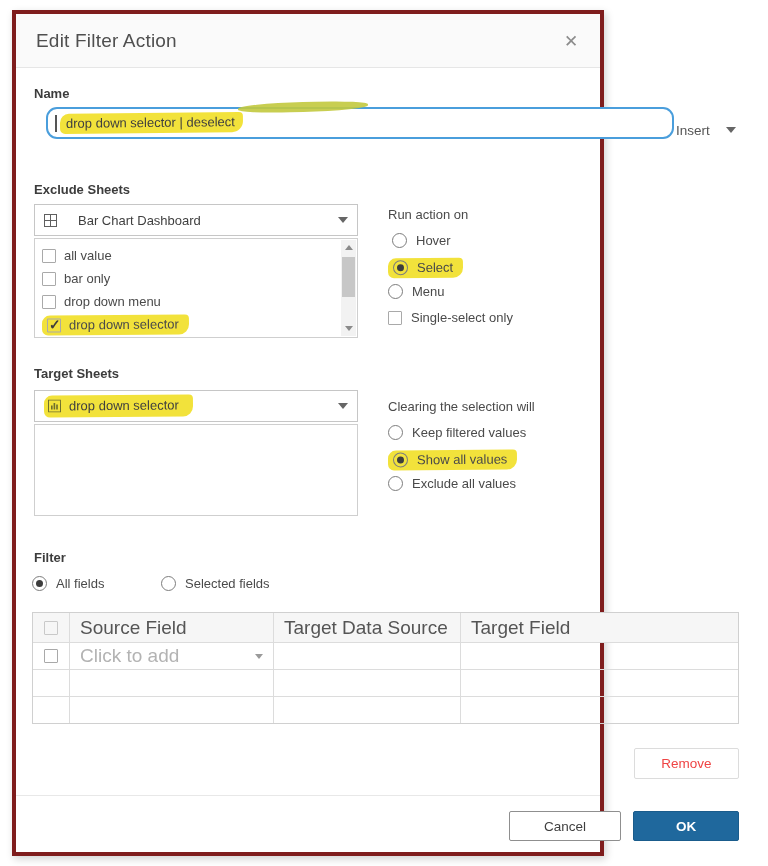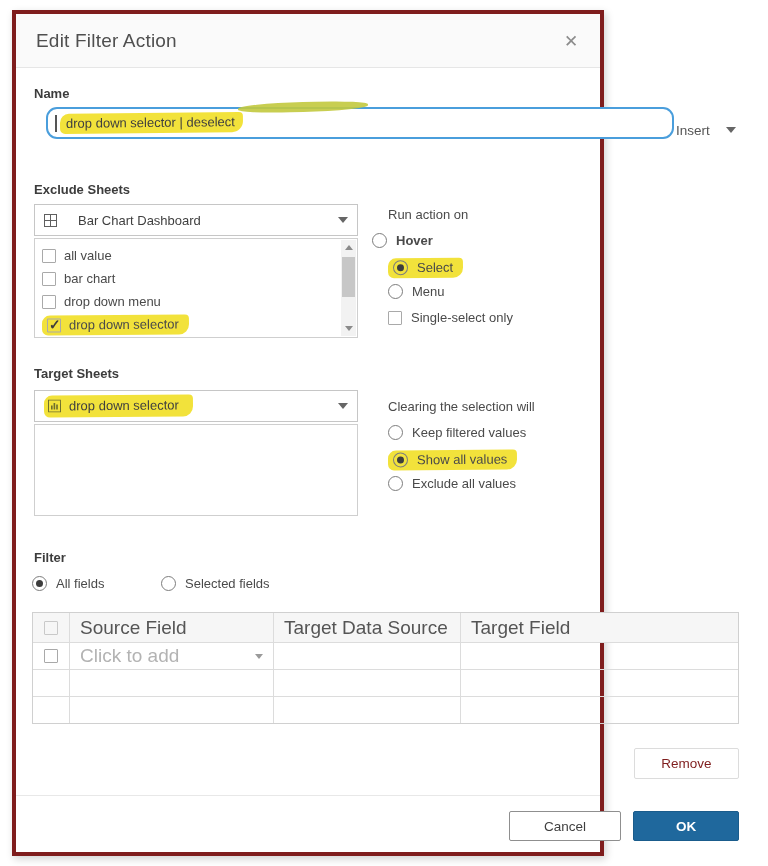--- a/index.html
+++ b/index.html
@@ -71,21 +71,21 @@
   .fc { border-left:1px solid #dcdcdc; display:flex; align-items:center; padding:0 10px; }
   .fc:first-child { border-left:none; justify-content:center; padding:0; }
   .c0 { width:36px; flex:0 0 auto; } .c1 { width:204px; flex:0 0 auto; }
   .c2 { width:187px; flex:0 0 auto; } .c3 { flex:1; }
   .placeholder { color:#b3b3b3; }
   .fc .tri-down.small { border-left-width:4px; border-right-width:4px; border-top-width:5px;
     border-top-color:#9a9a9a; margin-left:auto; }
 
   .btn { position:absolute; height:31px; display:flex; align-items:center; justify-content:center;
     font-size:13.5px; border-radius:2px; }
-  .btn-remove { left:618px; top:734px; width:105px; border:1px solid #dcdcdc; color:#7f1d1d;
+  .btn-remove { left:618px; top:734px; width:105px; border:1px solid #dcdcdc; color:#ef4444;
     background:#fff; }
   .divider { position:absolute; left:0; right:0; top:781px; border-top:1px solid #e8e8e8; }
   .btn-cancel { left:493px; top:797px; width:112px; height:30px; border:1px solid #8f8f8f;
     color:#3f3f3f; background:#fff; }
   .btn-ok { left:617px; top:797px; width:106px; height:30px; background:#1f689d; color:#fff;
     font-weight:bold; border:1px solid #1a5c8c; }
 </style>
 </head>
 <body>
 
@@ -114,21 +114,21 @@
     <span class="dd-caret"></span>
   </div>
   <div class="listbox" style="left:18px; top:224px; height:100px;">
     <div class="list-items">
       <div class="list-row">
         <span class="cb"></span>
         <span>all value</span>
       </div>
       <div class="list-row">
         <span class="cb"></span>
-        <span>bar chart</span>
+        <span>bar only</span>
       </div>
       <div class="list-row">
         <span class="cb"></span>
         <span>drop down menu</span>
       </div>
       <div class="list-row">
         <span class="hl-row">
           <span class="cb checked" style="margin-left:2px;"></span>
           <span>drop down selector</span>
         </span>
@@ -139,21 +139,21 @@
           <span></span>
         </div>
       <div class="sb-thumb"></div>
       <div class="sb-down">
           <span></span>
         </div>
     </div>
   </div>
 
   <span class="sublbl" style="left:372px; top:193px;">Run action on</span>
-  <div class="opt" style="left:356px; top:219px;font-weight:bold;">
+  <div class="opt" style="left:376px; top:219px;">
     <span class="radio"></span>
     <span>Hover</span>
   </div>
   <div class="opt" style="left:372px; top:244px;">
     <span class="hl-row">
       <span class="radio sel" style="margin-left:2px;"></span>
       <span>Select</span>
     </span>
   </div>
   <div class="opt" style="left:372px; top:270px;">

